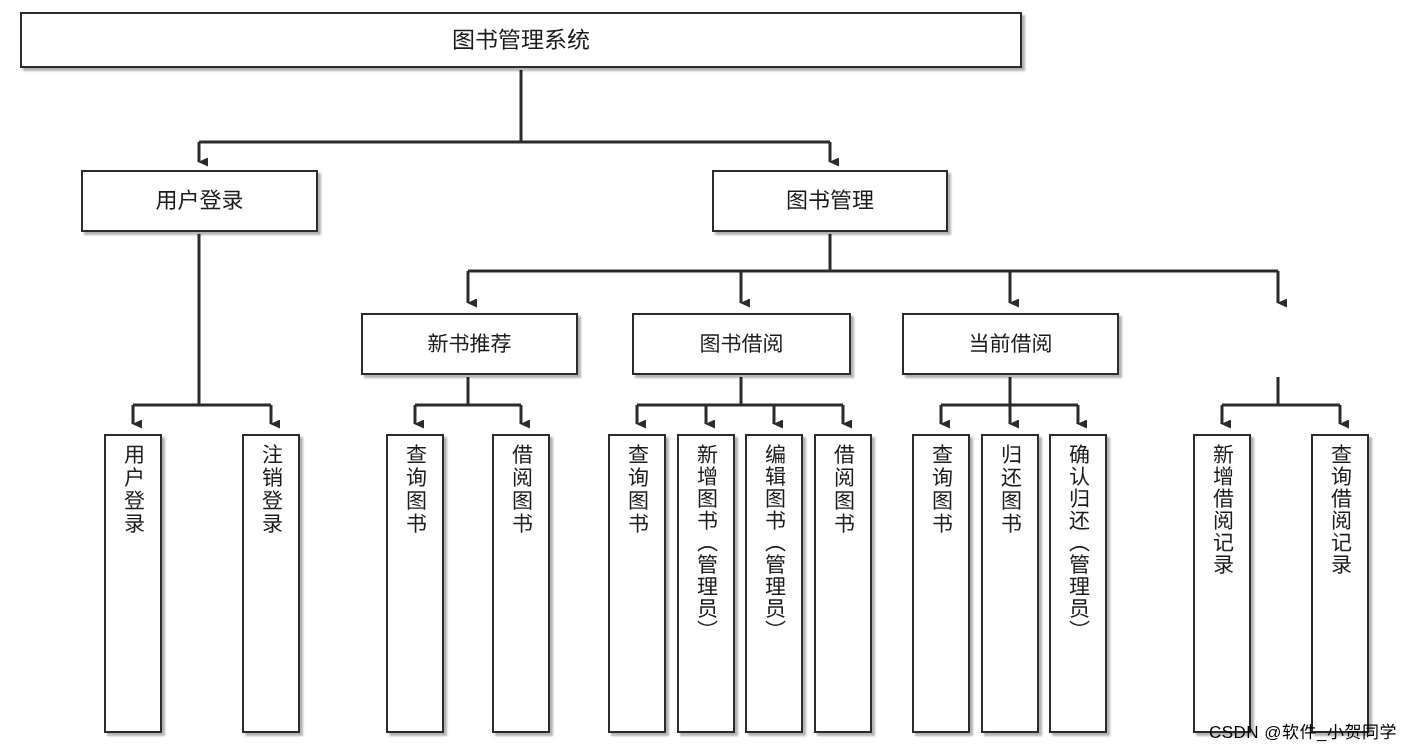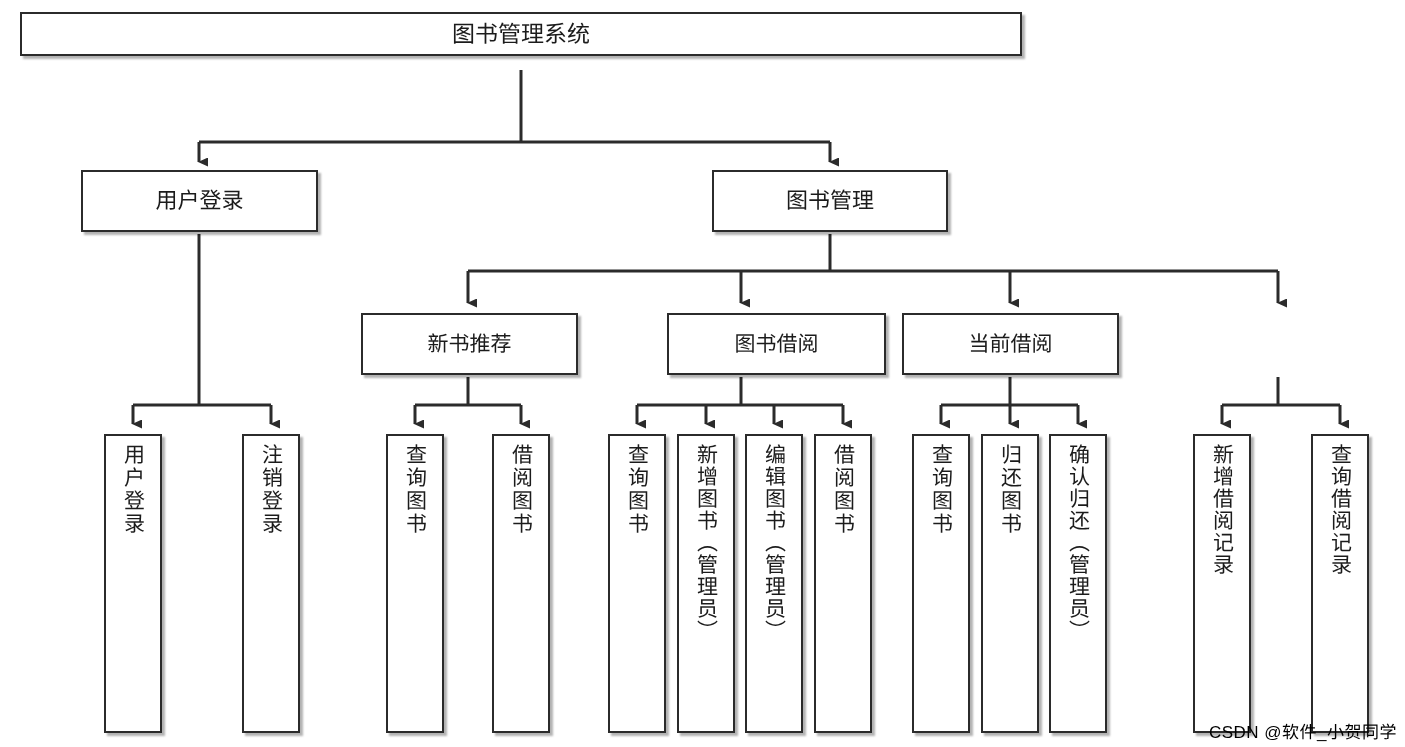--- a/index.html
+++ b/index.html
@@ -120,37 +120,37 @@
       <path d="M1010,405 L1010,424" marker-end="url(#arrow)"></path>
       <path d="M1078,405 L1078,424" marker-end="url(#arrow)"></path>
 
       <path d="M1278,377 L1278,405"></path>
       <path d="M1222,405 L1340,405"></path>
       <path d="M1222,405 L1222,424" marker-end="url(#arrow)"></path>
       <path d="M1340,405 L1340,424" marker-end="url(#arrow)"></path>
     </g>
   </svg>
 
-  <div class="node level0" style="left:20px; top:12px; width:1002px; height:44px;">
+  <div class="node level0" style="left:20px; top:12px; width:1002px; height:56px;">
     <span class="label">图书管理系统</span>
   </div>
 
   <div class="node level1" style="left:81px; top:170px; width:237px; height:62px;">
     <span class="label">用户登录</span>
   </div>
 
   <div class="node level2" style="left:361px; top:313px; width:217px; height:62px;">
     <span class="label">新书推荐</span>
   </div>
 
   <div class="node level1" style="left:712px; top:170px; width:236px; height:62px;">
     <span class="label">图书管理</span>
   </div>
 
-  <div class="node level2" style="left:632px; top:313px; width:219px; height:62px;margin-left:35px;">
+  <div class="node level2" style="left:632px; top:313px; width:219px; height:62px;">
     <span class="label">图书借阅</span>
   </div>
 
   <div class="node level2" style="left:902px; top:313px; width:217px; height:62px;">
     <span class="label">当前借阅</span>
   </div>
 
 
   <div class="node leaf" style="left:104px; top:434px; width:58px; height:299px;">
     <span class="label">用户登录</span>

